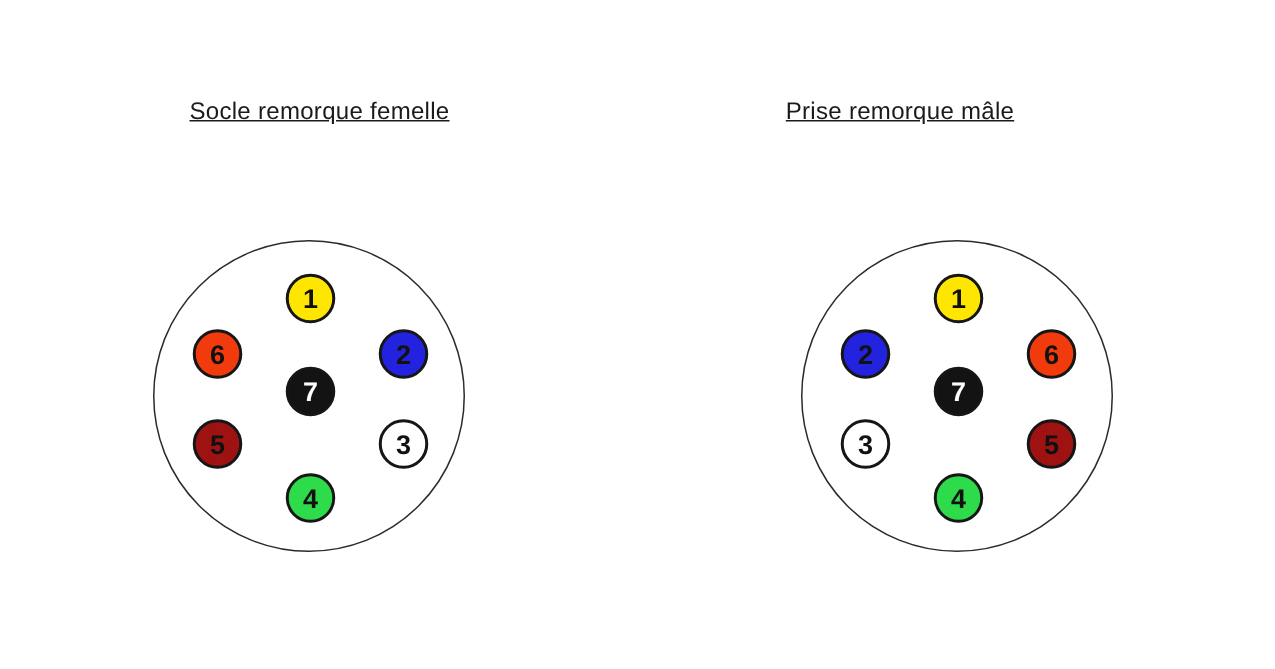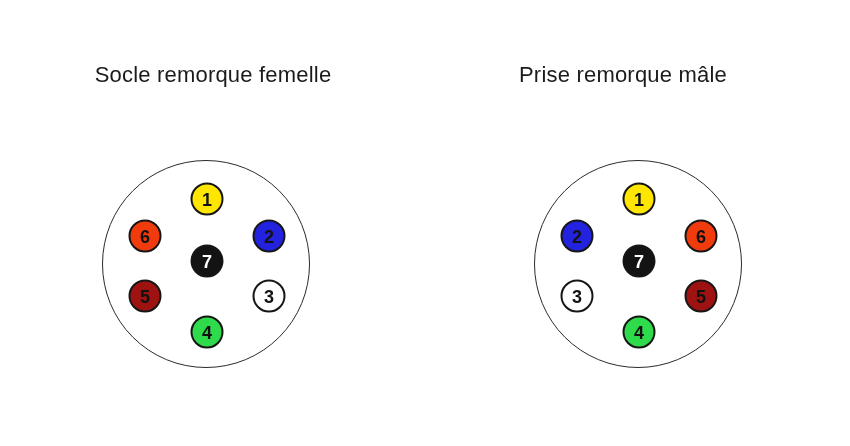--- a/index.html
+++ b/index.html
@@ -14,28 +14,29 @@
     height: 446px;
     background: #ffffff;
     overflow: hidden;
   }
   .diagram-title {
     position: absolute;
     top: 60px;
     width: 300px;
     margin: 0;
     text-align: center;
-    font-size: 22px;
+    font-size: 16px;
     line-height: 30px;
     font-weight: 500;
     letter-spacing: 0.2px;
     color: #1b1b1b;
+    text-decoration: underline;
   }
   .title-left  { left: 63px;  }
-  .title-right { left: 473px; }
+  .title-right { left: 450px; }
   .connector-body {
     position: absolute;
     width: 208px;
     height: 208px;
     border: 1.5px solid #2b2b2b;
     border-radius: 50%;
     background: #ffffff;
     box-sizing: border-box;
   }
   .body-left  { left: 102px; top: 160px; }

